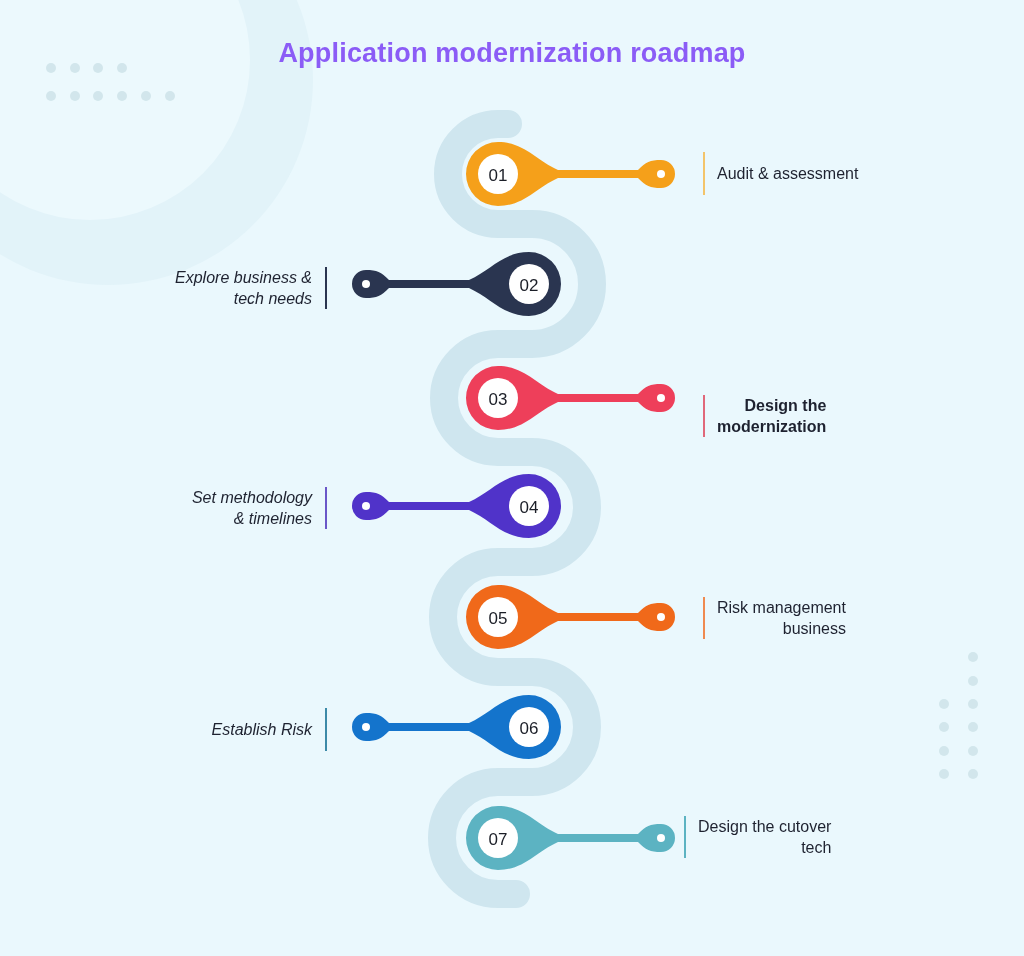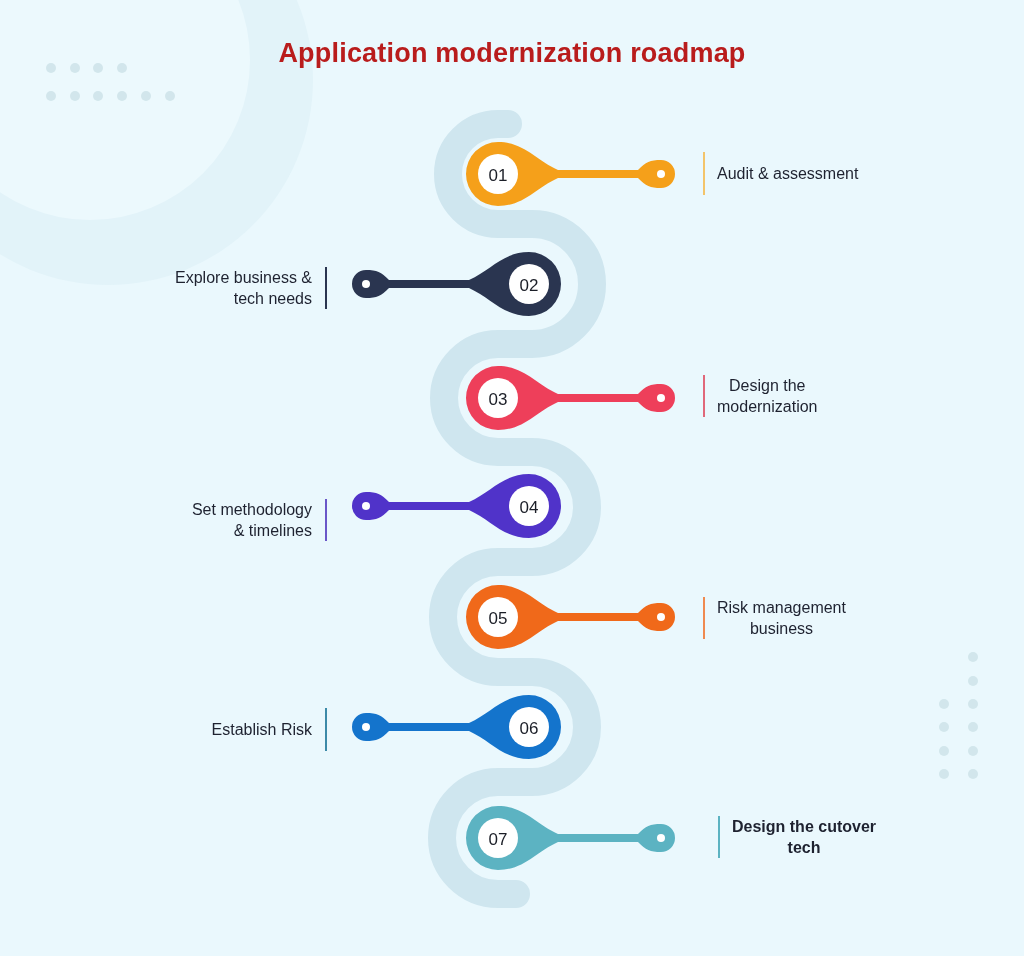--- a/index.html
+++ b/index.html
@@ -1,21 +1,21 @@
 <!DOCTYPE html>
 <html><head>
 <meta charset="utf-8">
 <style>
   html, body { margin:0; padding:0; }
   body { width:1024px; height:956px; background:#eaf8fd; position:relative; overflow:hidden; font-family:"Liberation Sans", sans-serif; }
   .bg-svg { position:absolute; left:0; top:0; width:1024px; height:956px; }
-  .title { position:absolute; left:0; width:1024px; top:38px; text-align:center; font-size:27px; font-weight:bold; color:#b91c1c; letter-spacing:0.2px; }
+  .title { position:absolute; left:0; width:1024px; top:38px; text-align:center; font-size:27px; font-weight:bold; color:#8b5cf6; letter-spacing:0.2px; }
   .label { position:absolute; font-size:16px; line-height:21px; color:#1e2230; }
-  .label.right { text-align:center; padding-left:12px; border-left:2px solid; }
-  .label.left { text-align:right; padding-right:13px; border-right:2px solid; }
+  .label.right { text-align:right; padding-left:12px; border-left:2px solid; }
+  .label.left { text-align:right; padding-right:13px; border-right:2px solid;font-style:italic; }
   .num { font-family:"Liberation Sans", sans-serif; font-size:17px; fill:#1b1e27; text-anchor:middle; dominant-baseline:central; }
 </style>
 </head>
 <body>
 
 <svg class="bg-svg" viewBox="0 0 1024 956" xmlns="http://www.w3.org/2000/svg">
 
   <circle cx="108" cy="80" r="205" fill="#e2f3f9"></circle>
   <circle cx="90" cy="60" r="160" fill="#ecf9fd"></circle>
 
@@ -113,35 +113,35 @@
 
 <div class="label right" style="left:703px; top:152px; height:43px; line-height:43px; border-color:#f3c46a;">
   <span>Audit &amp; assessment</span>
 </div>
 
 <div class="label left" style="right:697px; top:267px; border-color:#2a3550;">
   <div>Explore business &amp;</div>
   <div>tech needs</div>
 </div>
 
-<div class="label right" style="left:703px; top:375px; border-color:#e0687a;">
+<div class="label right" style="left:703px; top:395px; border-color:#e0687a;font-weight:bold;">
   <div>Design the</div>
   <div>modernization</div>
 </div>
 
-<div class="label left" style="right:697px; top:487px; border-color:#6a57c8;margin-top:12px;">
+<div class="label left" style="right:697px; top:487px; border-color:#6a57c8;">
   <div>Set methodology</div>
   <div>&amp; timelines</div>
 </div>
 
 <div class="label right" style="left:703px; top:597px; border-color:#ef8a50;">
   <div>Risk management</div>
   <div>business</div>
 </div>
 
 <div class="label left" style="right:697px; top:708px; height:43px; line-height:43px; border-color:#3d8aa8;">
   <span>Establish Risk</span>
 </div>
 
-<div class="label right" style="left:718px; top:816px; border-color:#5cb3c2;font-weight:bold;">
+<div class="label right" style="left:684px; top:816px; border-color:#5cb3c2;">
   <div>Design the cutover</div>
   <div>tech</div>
 </div>
 
 </body></html>

